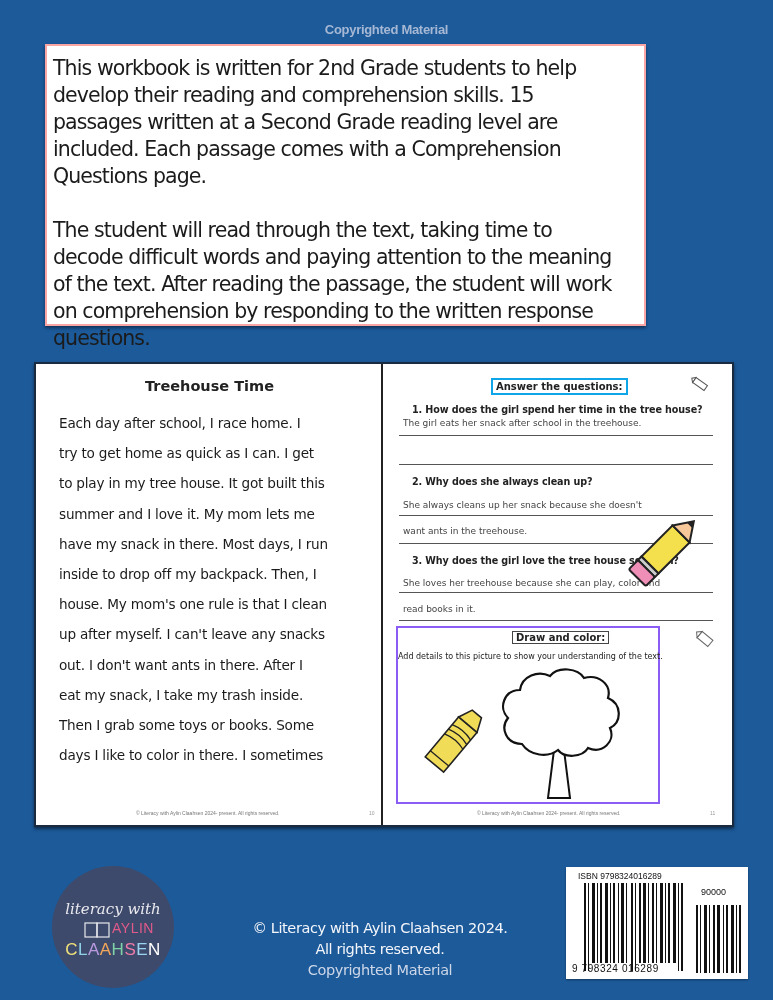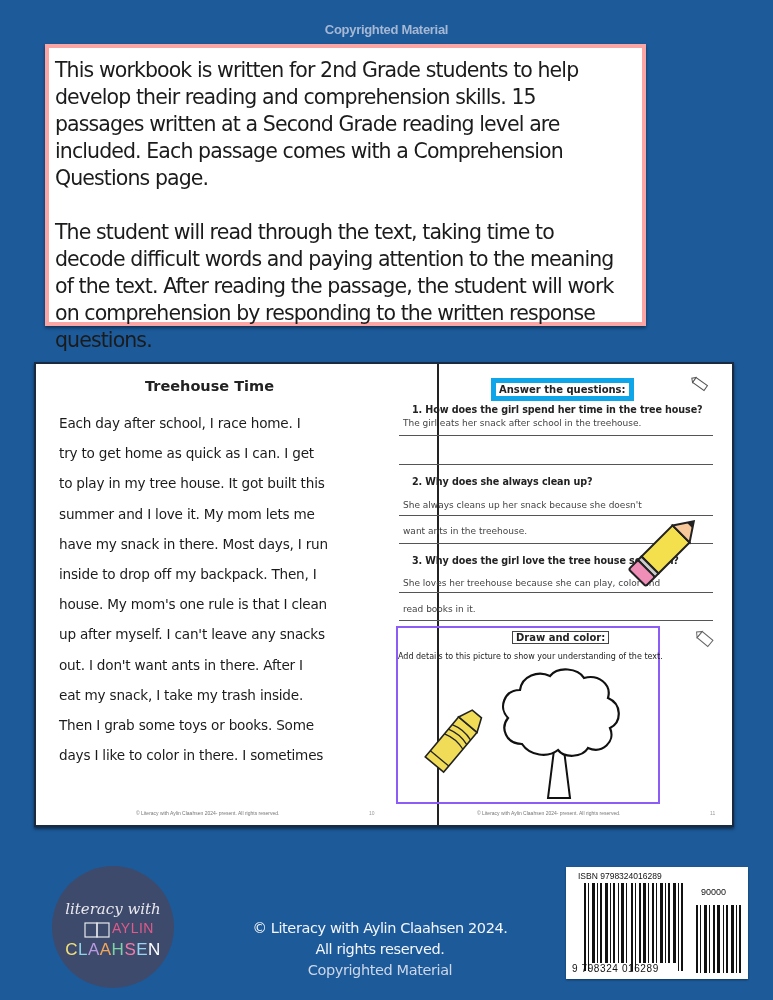--- a/index.html
+++ b/index.html
@@ -10,54 +10,54 @@
     font-family: "Liberation Sans", sans-serif;
   }
   .watermark-top {
     position: absolute; left: 0; width: 773px; top: 22px;
     text-align: center; color: #a6b8d4; font-size: 13px; font-weight: bold;
     font-family: "Liberation Sans Narrow", "Liberation Sans", sans-serif;
     letter-spacing: -0.3px;
   }
   .intro-box {
     position: absolute; left: 45px; top: 44px; width: 601px; height: 282px;
-    background: #fff; border: 4px solid #fca5a5;
+    background: #fff; border: 2px solid #fca5a5;
     box-shadow: 0 2px 3px rgba(0,0,0,0.45);
     padding: 9px 20px 0 6px;
     color: #1b1b1b; font-size: 20.5px; line-height: 27px;
     font-family: "DejaVu Sans", sans-serif; letter-spacing: -0.9px;
   }
   .intro-box p { margin-bottom: 27px; }
   .pages {
     position: absolute; left: 34px; top: 362px; width: 700px; height: 465px;
     background: #fff; border: 2px solid #1a2a40;
     box-shadow: 0 2px 3px rgba(0,0,0,0.5);
   }
   .page-left {
-    position: absolute; left: 0; top: 0; width: 403px; height: 461px;
+    position: absolute; left: 0; top: 0; width: 347px; height: 461px;
     border-right: 2px solid #222;
   }
   .page-right { position: absolute; left: 349px; top: 0; width: 347px; height: 461px; }
   .story-title {
     position: absolute; left: 0; width: 347px; top: 14px; text-align: center;
     font-family: "DejaVu Sans", sans-serif; font-weight: bold; font-size: 14.5px; color: #222;
   }
   .story-body {
     position: absolute; left: 23px; top: 44px; width: 320px;
     font-family: "DejaVu Sans", sans-serif; font-size: 13.6px; line-height: 30.2px;
     color: #1b1b1b; letter-spacing: -0.2px;
   }
   .story-line { white-space: nowrap; }
   .page-footer {
     position: absolute; top: 446px; font-size: 5px; color: #777; white-space: nowrap;
   }
   .page-num { position: absolute; top: 446px; font-size: 5px; color: #999; }
 
   .q-header {
-    position: absolute; left: 106px; top: 14px; border: 5px solid #0ea5e9;
+    position: absolute; left: 106px; top: 14px; border: 2px solid #0ea5e9;
     padding: 1px 3px; font-size: 10px; font-weight: bold; color: #222;
     font-family: "DejaVu Sans", sans-serif;
   }
   .pencil-icon-small { position: absolute; left: 305px; top: 12px; }
   .question {
     position: absolute; left: 8px; font-family: "DejaVu Sans", sans-serif;
     font-size: 9.6px; font-weight: bold; color: #222; white-space: nowrap; letter-spacing: -0.1px; margin-left: 19px;
   }
   .answer {
     position: absolute; left: 18px; font-family: "DejaVu Sans", sans-serif;

